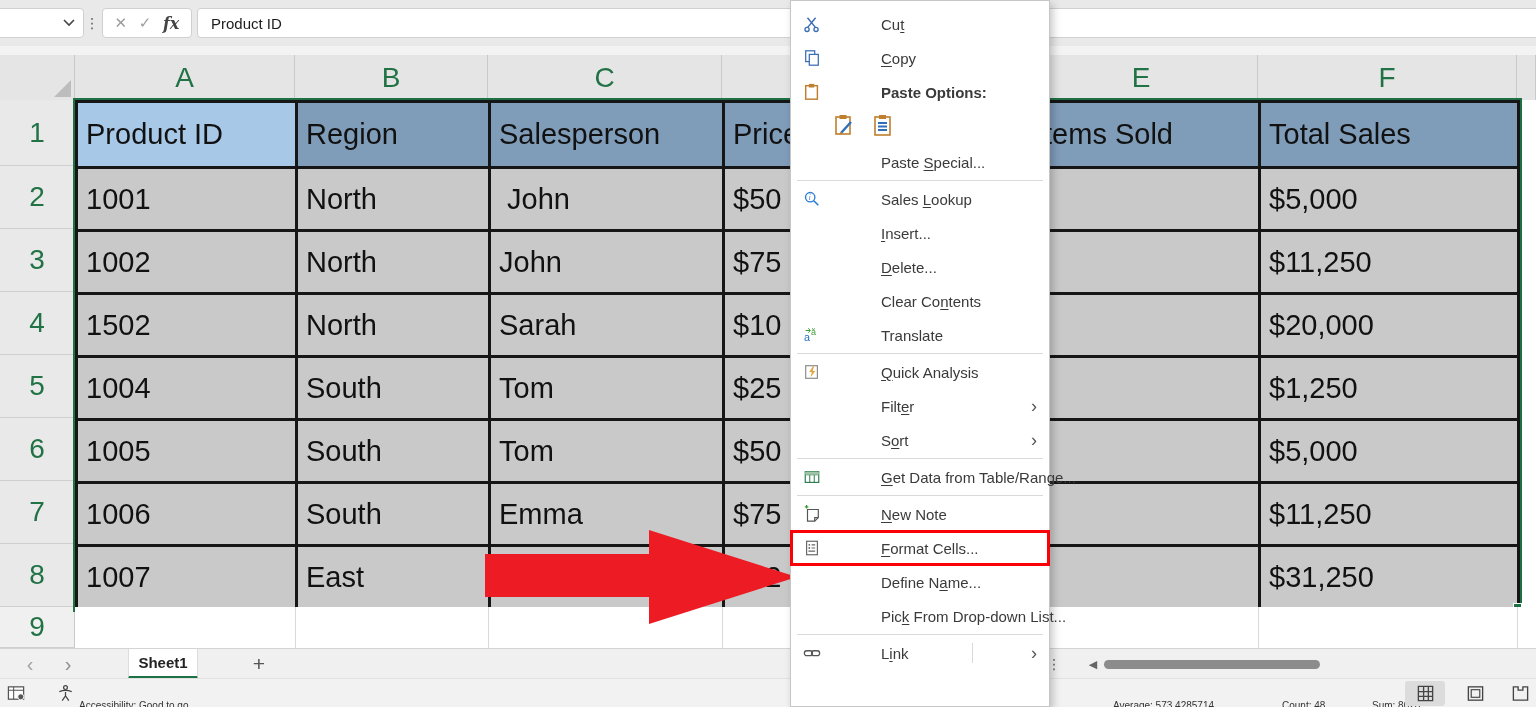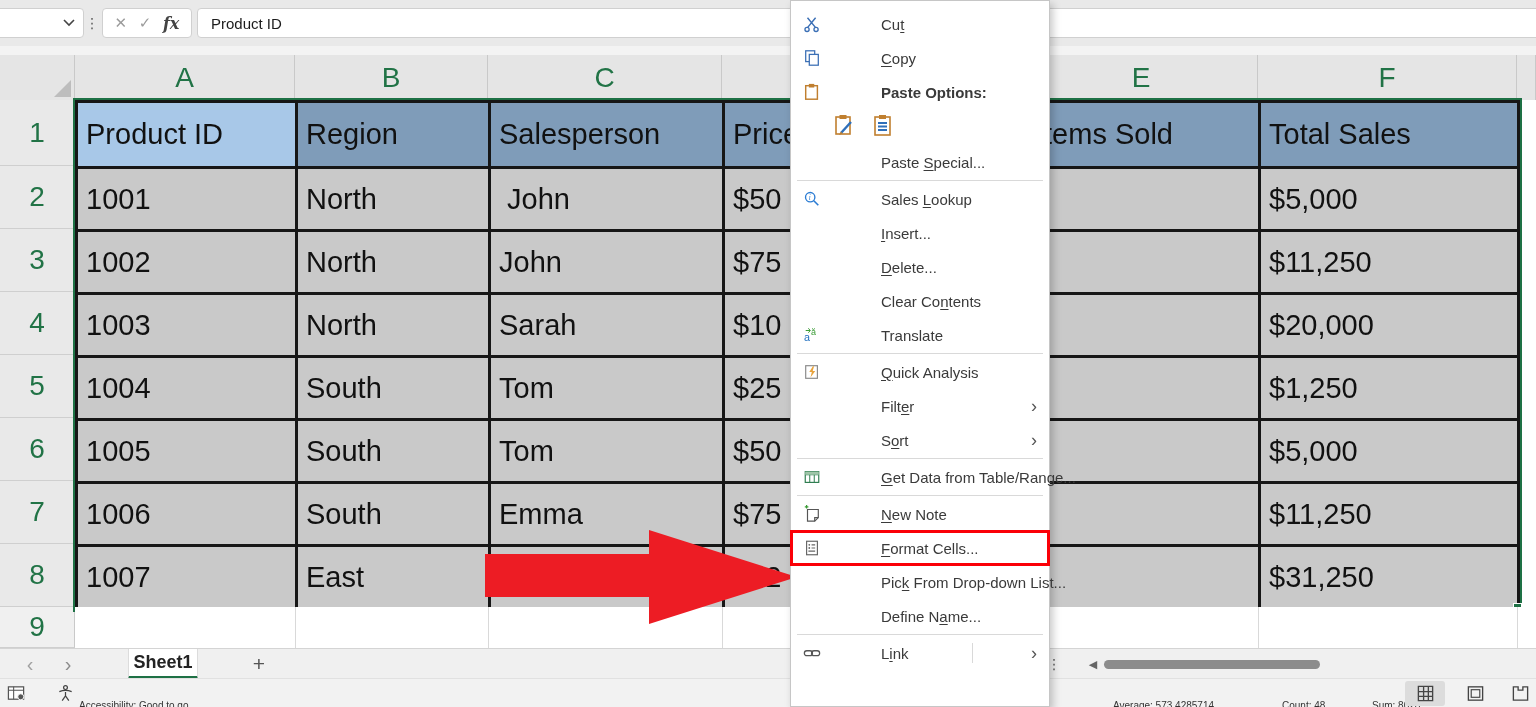--- a/index.html
+++ b/index.html
@@ -83,21 +83,21 @@
   .mi.bold .mlabel { font-weight:bold; }
   .paste-row { height:36px; display:flex; align-items:center; gap:14px; padding-left:42px; }
   .mi.hl { outline:3px solid #fb0007; outline-offset:-2px; }
 
   
   .tab-bar { left:0; top:648px; width:1536px; height:30px; background:#f0f0f0; border-top:1px solid #d4d4d4; }
   .nav-ch { position:absolute; top:0; height:30px; width:20px; display:flex; align-items:center; justify-content:center;
     font-size:20px; color:#8b8b8b; }
   .sheet-tab { position:absolute; left:128px; top:0; width:70px; height:30px; background:#fff;
     border-left:1px solid #dcdcdc; border-right:1px solid #dcdcdc; border-bottom:3px solid #1e7145;
-    display:flex; align-items:center; justify-content:center; font-size:18px; font-weight:bold; color:#232323; }
+    display:flex; align-items:center; justify-content:center; font-size:15px; font-weight:bold; color:#232323; }
   .add-sheet { position:absolute; left:246px; top:0; width:26px; height:30px; display:flex; align-items:center;
     justify-content:center; font-size:21px; color:#555; }
   .tb-dots { position:absolute; left:1048px; top:0; height:30px; width:12px; display:flex; align-items:center;
     justify-content:center; color:#5a5a5a; font-size:14px; }
   .hscroll-arrow { position:absolute; left:1086px; top:0; height:30px; width:14px; display:flex; align-items:center;
     justify-content:center; color:#666; font-size:11px; }
   .hscroll-thumb { position:absolute; left:1104px; top:11px; width:216px; height:9px; background:#8c8c8c; border-radius:5px; }
 
   
   .status-bar { left:0; top:678px; width:1536px; height:29px; background:#f2f2f2; border-top:1px solid #e1e1e1; }
@@ -168,21 +168,21 @@
     <div class="cell data"></div>
     <div class="cell data">$5,000</div>
 
     <div class="cell data">1002</div>
     <div class="cell data">North</div>
     <div class="cell data">John</div>
     <div class="cell data">$75</div>
     <div class="cell data"></div>
     <div class="cell data">$11,250</div>
 
-    <div class="cell data">1003</div>
+    <div class="cell data">1502</div>
     <div class="cell data">North</div>
     <div class="cell data">Sarah</div>
     <div class="cell data">$10</div>
     <div class="cell data"></div>
     <div class="cell data">$20,000</div>
 
     <div class="cell data">1004</div>
     <div class="cell data">South</div>
     <div class="cell data">Tom</div>
     <div class="cell data">$25</div>
@@ -378,26 +378,26 @@
             <circle cx="7" cy="6.5" r="1" fill="#666"></circle>
             <circle cx="7" cy="10" r="1" fill="#666"></circle>
             <path d="M9.5 6.5 h4 M9.5 10 h4 M6 13.5 h7.5" stroke="#666" stroke-width="1.2"></path>
           </svg>
       </span>
       <span class="mlabel"><span></span><span class="u">F</span><span>ormat Cells...</span></span>
     </div>
 
     <div class="mi">
       <span class="mico"></span>
+      <span class="mlabel"><span>Define N</span><span class="u">a</span><span>me...</span></span>
+    </div>
+
+    <div class="mi">
+      <span class="mico"></span>
       <span class="mlabel"><span>Pic</span><span class="u">k</span><span> From Drop-down List...</span></span>
-    </div>
-
-    <div class="mi">
-      <span class="mico"></span>
-      <span class="mlabel"><span>Define N</span><span class="u">a</span><span>me...</span></span>
     </div>
 
     <div class="msep"></div>
 
     <div class="mi">
       <span class="mico">
         <svg width="18" height="18" viewBox="0 0 20 20">
             <rect x="1.5" y="7.5" width="9" height="5.5" rx="2.75" fill="none" stroke="#555" stroke-width="1.4"></rect>
             <rect x="9.5" y="7.5" width="9" height="5.5" rx="2.75" fill="none" stroke="#555" stroke-width="1.4"></rect>
           </svg>

